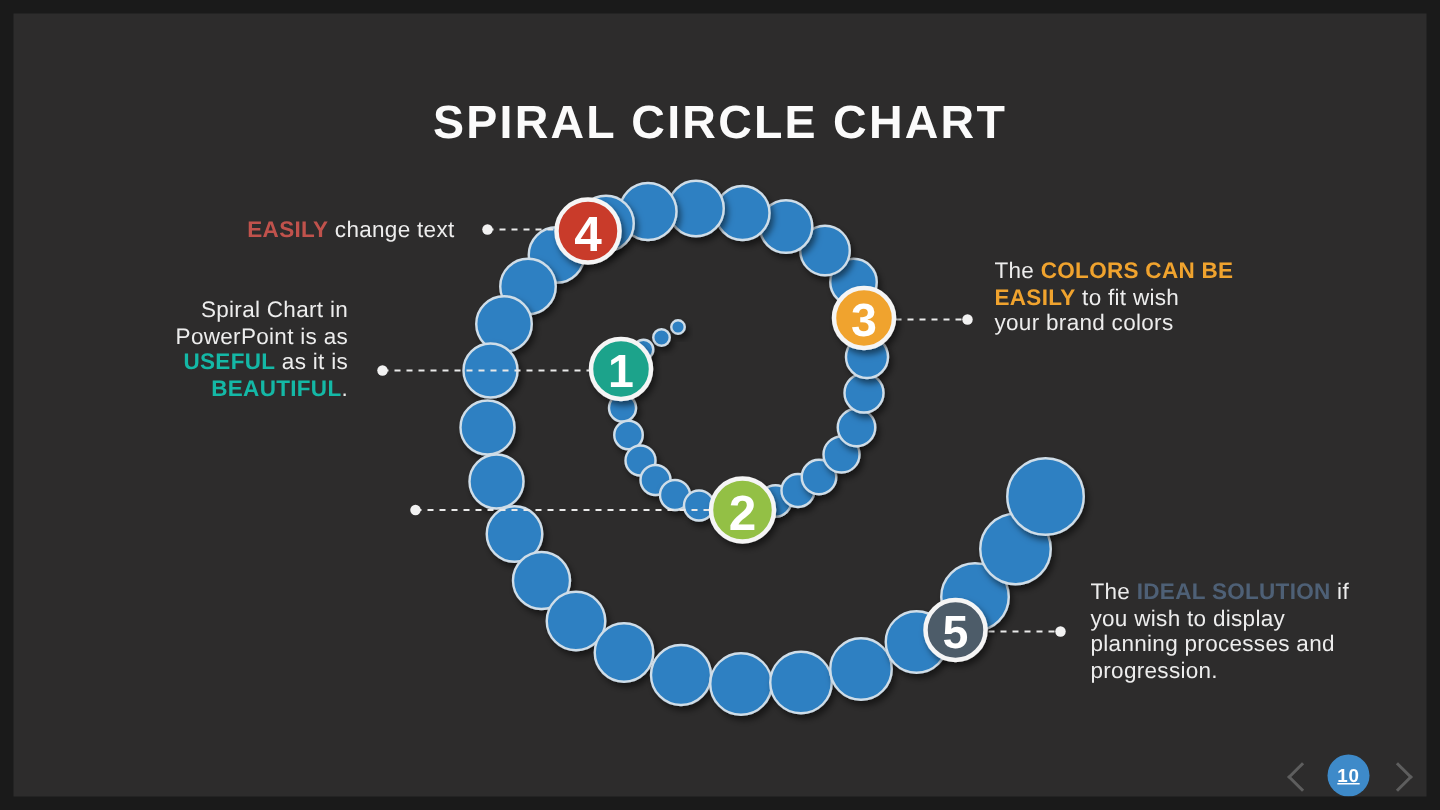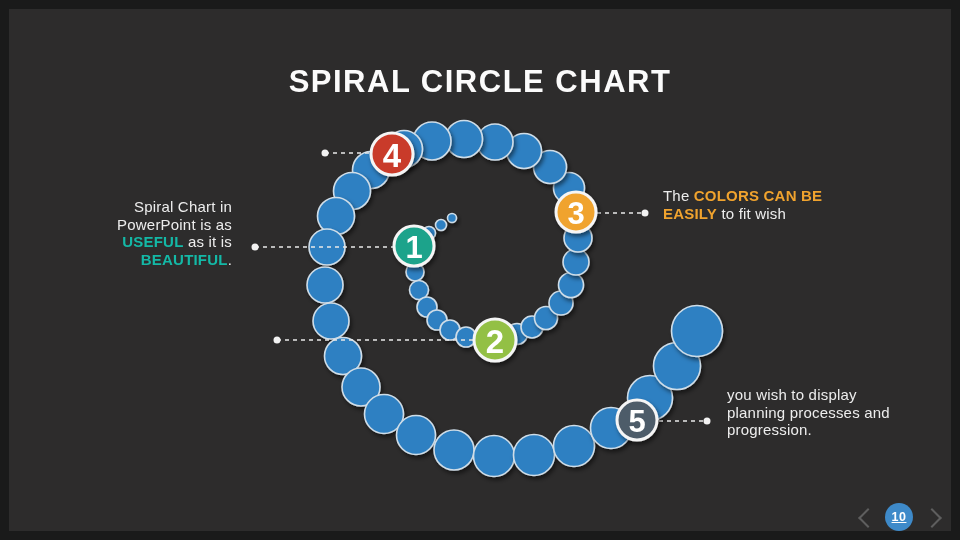--- a/index.html
+++ b/index.html
@@ -119,35 +119,40 @@
       <g>
         <circle cx="392" cy="154" r="21" fill="#c93a2a" stroke="#f5f5f5" stroke-width="3" filter="url(#ds)"></circle>
         <text x="392" y="154" dy="1.5" text-anchor="middle" dominant-baseline="central" fill="#ffffff" font-size="33" font-weight="700" font-family="&quot;Liberation Sans&quot;, sans-serif">4</text>
       </g>
       <g>
         <circle cx="637" cy="420" r="20" fill="#4d5b69" stroke="#f5f5f5" stroke-width="3" filter="url(#ds)"></circle>
         <text x="637" y="420" dy="1.5" text-anchor="middle" dominant-baseline="central" fill="#ffffff" font-size="31" font-weight="700" font-family="&quot;Liberation Sans&quot;, sans-serif">5</text>
       </g>
     </svg>
 
+  <div class="callout align-r" style="right:657px;top:145px;">
+    <div><span class="acc red">EASILY</span><span> change text</span></div>
+  </div>
 
   <div class="callout align-r" style="right:728px;top:198px;">
     <div>Spiral Chart in</div>
     <div>PowerPoint is as</div>
     <div><span class="acc teal">USEFUL</span><span> as it is</span></div>
     <div><span class="acc teal">BEAUTIFUL</span><span>.</span></div>
   </div>
 
 
-  <div class="callout" style="left:663px;top:187px;">
+  <div class="callout" style="left:663px;top:172px;">
     <div><span>The </span><span class="acc orange">COLORS CAN BE</span></div>
     <div><span class="acc orange">EASILY</span><span> to fit wish</span></div>
+    <div>your brand colors</div>
   </div>
 
   <div class="callout" style="left:727px;top:386px;">
+    <div><span>The </span><span class="acc slate">IDEAL SOLUTION</span><span> if</span></div>
     <div>you wish to display</div>
     <div>planning processes and</div>
     <div>progression.</div>
   </div>
 
   <div class="chev chev-left"></div>
   <div class="page-badge">
       <span>10</span>
     </div>
   <div class="chev chev-right"></div>

